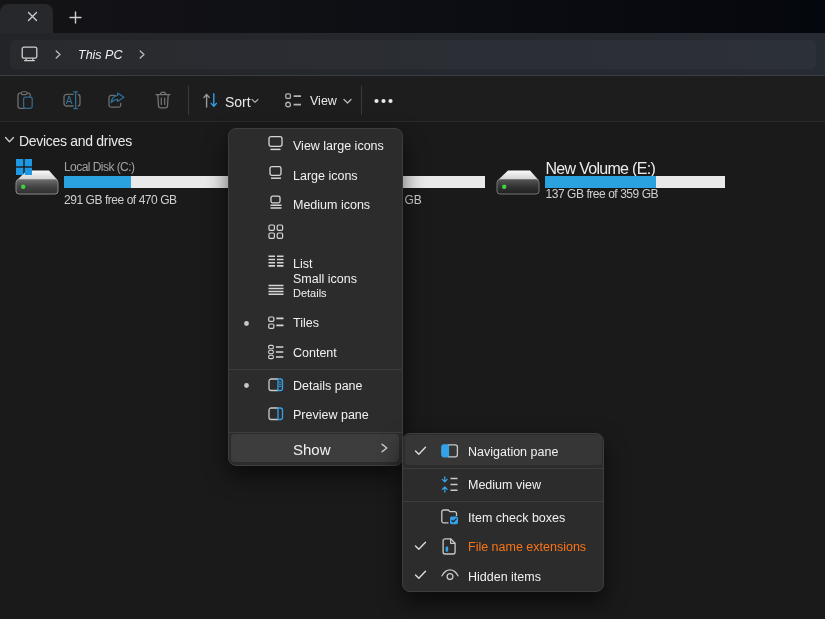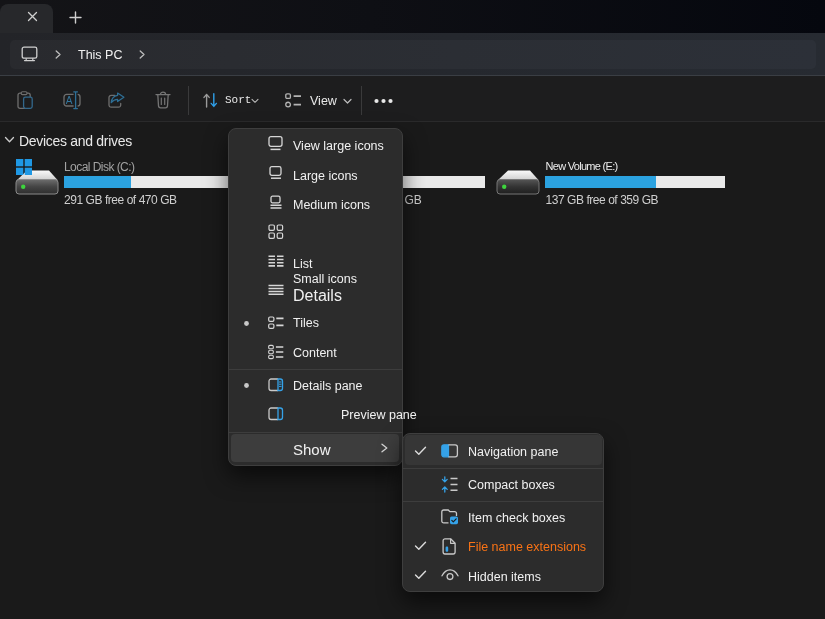--- a/index.html
+++ b/index.html
@@ -30,21 +30,21 @@
   <div class="abs" id="pill" style="left:10px;top:40px;width:806px;height:29px;border-radius:5px;
        background:linear-gradient(90deg,#292a2e 0%,#2b2e34 55%,#2c3038 100%);"></div>
   <svg class="abs" style="left:21px;top:46px;" width="17" height="16" viewBox="0 0 17 16">
     <rect x="1.2" y="1.2" width="14.6" height="11" rx="1.8" fill="none" stroke="#cfcfcf" stroke-width="1.3"></rect>
     <path d="M3.6 14.6 L13.4 14.6" stroke="#cfcfcf" stroke-width="1.4" stroke-linecap="round"></path>
     <path d="M5.2 12.2 L5.2 14 M11.8 12.2 L11.8 14" stroke="#cfcfcf" stroke-width="1.2"></path>
   </svg>
   <svg class="abs" style="left:54px;top:50px;" width="8" height="9" viewBox="0 0 8 9">
     <path d="M2.2 1 L6 4.5 L2.2 8" fill="none" stroke="#bdbdbd" stroke-width="1.3" stroke-linecap="round" stroke-linejoin="round"></path>
   </svg>
-  <div class="txt" style="left:78px;top:47.5px;font-size:12.5px;color:#f0f0f0;">This PC</div>
+  <div class="txt" style="left:78px;top:47.5px;font-size:12.5px;color:#f0f0f0;font-style:italic;">This PC</div>
   <svg class="abs" style="left:138px;top:50px;" width="8" height="9" viewBox="0 0 8 9">
     <path d="M2.2 1 L6 4.5 L2.2 8" fill="none" stroke="#bdbdbd" stroke-width="1.3" stroke-linecap="round" stroke-linejoin="round"></path>
   </svg>
 
   <div class="abs" id="toolbar" style="left:0;top:76px;width:825px;height:46px;background:#1d1d1e;
        border-bottom:1px solid #2a2a2b;"></div>
 
   <svg class="abs" style="left:17px;top:91px;" width="17" height="19" viewBox="0 0 17 19">
     <rect x="1" y="2.2" width="12.2" height="15.2" rx="2" fill="none" stroke="#6e6e6e" stroke-width="1.3"></rect>
     <rect x="4.2" y="0.8" width="5.8" height="2.8" rx="1.3" fill="#1d1d1e" stroke="#6e6e6e" stroke-width="1.1"></rect>
@@ -68,21 +68,21 @@
     <path d="M5.4 3.3 C5.4 0.5 10.6 0.5 10.6 3.3" fill="none" stroke="#757575" stroke-width="1.2"></path>
     <path d="M2.8 3.8 L3.5 14.8 A2.1 2.1 0 0 0 5.6 16.8 H10.4 A2.1 2.1 0 0 0 12.5 14.8 L13.2 3.8" fill="none" stroke="#757575" stroke-width="1.3"></path>
     <path d="M6.3 7 L6.3 13.4 M9.7 7 L9.7 13.4" stroke="#757575" stroke-width="1.2" stroke-linecap="round"></path>
   </svg>
   <div class="abs" style="left:188px;top:86px;width:1px;height:29px;background:#3a3a3b;"></div>
 
   <svg class="abs" style="left:202px;top:92px;" width="17" height="17" viewBox="0 0 17 17">
     <path d="M4.6 15 L4.6 2.6 M2 5.4 L4.6 2.4 L7.2 5.4" fill="none" stroke="#9b9b9b" stroke-width="1.4" stroke-linecap="round" stroke-linejoin="round"></path>
     <path d="M11.8 1.8 L11.8 14.2 M9.2 11.4 L11.8 14.4 L14.4 11.4" fill="none" stroke="#2f9fe8" stroke-width="1.4" stroke-linecap="round" stroke-linejoin="round"></path>
   </svg>
-  <div class="txt" style="left:225px;top:94px;font-size:11px;color:#e8e8e8;font-family:Liberation Mono, monospace;">Sort</div>
+  <div class="txt" style="left:225px;top:94px;font-size:14px;color:#e8e8e8;">Sort</div>
   <svg class="abs" style="left:251px;top:98px;" width="8" height="6" viewBox="0 0 9 7">
     <path d="M1 1.5 L4.5 5 L8 1.5" fill="none" stroke="#bdbdbd" stroke-width="1.2" stroke-linecap="round" stroke-linejoin="round"></path>
   </svg>
 
   <svg class="abs" style="left:285px;top:93px;" width="17" height="15" viewBox="0 0 17 15">
     <rect x="0.8" y="0.8" width="4.6" height="4.6" rx="1.2" fill="none" stroke="#b3b3b3" stroke-width="1.3"></rect>
     <circle cx="3.1" cy="11.6" r="2.35" fill="none" stroke="#b3b3b3" stroke-width="1.3"></circle>
     <path d="M8.6 3.1 L16 3.1 M8.6 11.6 L16 11.6" stroke="#b3b3b3" stroke-width="1.8"></path>
   </svg>
   <div class="txt" style="left:310px;top:94px;font-size:12.5px;color:#e8e8e8;">View</div>
@@ -146,25 +146,25 @@
   <div class="abs" style="left:305px;top:176px;width:180px;height:12px;background:#e9e9e9;">
     <div style="position:absolute;left:0;top:0;width:69px;height:12px;background:#2ba2e0;"></div>
   </div>
   <div class="txt" style="left:404.5px;top:193px;font-size:12px;letter-spacing:-0.2px;color:#cfcfcf;">GB</div>
 
   <svg class="abs" style="left:496px;top:169px;" width="44" height="26" viewBox="0 0 44 26">
     <polygon points="2,11 12,1.5 34,1.5 42.5,11" fill="url(#dtop)"></polygon>
     <rect x="1" y="10.5" width="42" height="14.5" rx="3" fill="url(#dfrontE)" stroke="#777" stroke-width="1"></rect>
     <circle cx="8.2" cy="17.8" r="2.2" fill="#3ed43e"></circle>
   </svg>
-  <div class="txt" style="left:545.5px;top:160px;font-size:11px;letter-spacing:-0.7px;color:#ececec;">New Volume (E:)</div>
+  <div class="txt" style="left:545.5px;top:160px;font-size:16px;letter-spacing:-0.7px;color:#ececec;">New Volume (E:)</div>
   <div class="abs" style="left:545px;top:176px;width:180px;height:12px;background:#e9e9e9;">
     <div style="position:absolute;left:0;top:0;width:111px;height:12px;background:#2ba2e0;"></div>
   </div>
-  <div class="txt" style="left:545.5px;top:193px;font-size:12px;letter-spacing:-0.45px;color:#cfcfcf;">137 GB free of 359 GB</div>
+  <div class="txt" style="left:545.5px;top:187px;font-size:12px;letter-spacing:-0.45px;color:#cfcfcf;">137 GB free of 359 GB</div>
 
   <div class="abs" id="viewmenu" style="left:227.5px;top:128px;width:175px;height:338px;background:#2c2c2c;
        border:1px solid #3e3e3e;border-radius:8px;box-shadow:0 10px 22px rgba(0,0,0,0.6);"></div>
 
   <svg class="abs" style="left:267.5px;top:135.75px;" width="16" height="16" viewBox="0 0 16 16">
     <rect x="1" y="0.7" width="13" height="9.6" rx="2" fill="none" stroke="#d6d6d6" stroke-width="1.3"></rect>
     <path d="M2.5 13.4 L12.5 13.4" stroke="#d6d6d6" stroke-width="1.5"></path>
   </svg>
   <div class="txt" style="left:293px;top:139px;font-size:12.5px;color:#f1f1f1;">View large icons</div>
 
@@ -190,21 +190,21 @@
 
   <svg class="abs" style="left:267.5px;top:253.75px;" width="16" height="16" viewBox="0 0 16 16">
     <path d="M0.5 2.3 L7 2.3 M0.5 5.5 L7 5.5 M0.5 8.7 L7 8.7 M0.5 11.9 L7 11.9" stroke="#d6d6d6" stroke-width="1.6"></path>
     <path d="M9 2.3 L15.5 2.3 M9 5.5 L15.5 5.5 M9 8.7 L15.5 8.7 M9 11.9 L15.5 11.9" stroke="#d6d6d6" stroke-width="1.6"></path>
   </svg>
   <div class="txt" style="left:293px;top:257px;font-size:12.5px;color:#f1f1f1;">List</div>
 
   <svg class="abs" style="left:267.5px;top:283.25px;" width="16" height="16" viewBox="0 0 16 16">
     <path d="M0.5 2.6 L15.5 2.6 M0.5 5.5 L15.5 5.5 M0.5 8.4 L15.5 8.4 M0.5 11.3 L15.5 11.3" stroke="#d6d6d6" stroke-width="1.5"></path>
   </svg>
-  <div class="txt" style="left:293px;top:286.5px;font-size:16px;color:#f1f1f1;">Details</div>
+  <div class="txt" style="left:293px;top:286.5px;font-size:11px;color:#f1f1f1;">Details</div>
 
   <svg class="abs" style="left:243px;top:319.75px;" width="7" height="7" viewBox="0 0 7 7">
     <circle cx="3.5" cy="3.5" r="2.4" fill="#c9c9c9"></circle>
   </svg>
   <svg class="abs" style="left:267.5px;top:315px;" width="16" height="16" viewBox="0 0 16 16">
     <rect x="0.7" y="2" width="5.2" height="4.4" rx="1.3" fill="none" stroke="#d6d6d6" stroke-width="1.2"></rect>
     <rect x="0.7" y="9" width="5.2" height="4.4" rx="1.3" fill="none" stroke="#d6d6d6" stroke-width="1.2"></rect>
     <path d="M8.3 3.4 L15.5 3.4 M8.3 10.4 L15.5 10.4" stroke="#d6d6d6" stroke-width="1.6"></path>
   </svg>
   <div class="txt" style="left:293px;top:316px;font-size:12.5px;color:#f1f1f1;">Tiles</div>
@@ -226,21 +226,21 @@
     <path d="M10 1 H3.2 A2.2 2.2 0 0 0 1 3.2 V10.3 A2.2 2.2 0 0 0 3.2 12.5 H10" fill="none" stroke="#c9c9c9" stroke-width="1.3"></path>
     <path d="M10 1 H12.3 A2.2 2.2 0 0 1 14.5 3.2 V10.3 A2.2 2.2 0 0 1 12.3 12.5 H10 Z" fill="none" stroke="#35a2e8" stroke-width="1.3"></path>
     <path d="M11 4 L13.5 4 M11 6.2 L13.5 6.2 M11 8.4 L13.5 8.4" stroke="#35a2e8" stroke-width="1"></path>
   </svg>
   <div class="txt" style="left:293px;top:378.5px;font-size:12.5px;color:#f1f1f1;">Details pane</div>
 
   <svg class="abs" style="left:267.5px;top:407.25px;" width="16" height="14" viewBox="0 0 16 14">
     <path d="M10 1 H3.2 A2.2 2.2 0 0 0 1 3.2 V10.3 A2.2 2.2 0 0 0 3.2 12.5 H10" fill="none" stroke="#c9c9c9" stroke-width="1.3"></path>
     <path d="M10 1 H12.3 A2.2 2.2 0 0 1 14.5 3.2 V10.3 A2.2 2.2 0 0 1 12.3 12.5 H10 Z" fill="none" stroke="#35a2e8" stroke-width="1.3"></path>
   </svg>
-  <div class="txt" style="left:293px;top:408px;font-size:12.5px;color:#f1f1f1;margin-left:48px;">Preview pane</div>
+  <div class="txt" style="left:293px;top:408px;font-size:12.5px;color:#f1f1f1;">Preview pane</div>
 
   <div class="abs" style="left:228.5px;top:431.5px;width:173px;height:1px;background:#3d3d3d;"></div>
 
   <div class="abs" style="left:231px;top:434px;width:168px;height:27.5px;background:#3d3d3d;border-radius:4px;"></div>
   <div class="txt" style="left:293px;top:441px;font-size:15px;color:#f1f1f1;">Show</div>
   <svg class="abs" style="left:380px;top:443px;" width="9" height="10" viewBox="0 0 9 10">
     <path d="M2 1.2 L6.8 5 L2 8.8" fill="none" stroke="#d6d6d6" stroke-width="1.3" stroke-linecap="round" stroke-linejoin="round"></path>
   </svg>
 
   <div class="abs" id="submenu" style="left:402px;top:433px;width:202px;height:159px;background:#2c2c2c;
@@ -264,21 +264,21 @@
     <path d="M7.5 0.8 H3 A2.2 2.2 0 0 0 0.8 3 V10.6 A2.2 2.2 0 0 0 3 12.8 H7.5 Z" fill="#35a2e8" stroke="#35a2e8" stroke-width="1.2"></path>
     <path d="M7.5 0.8 H14.2 A2.2 2.2 0 0 1 16.4 3 V10.6 A2.2 2.2 0 0 1 14.2 12.8 H7.5" fill="none" stroke="#c9c9c9" stroke-width="1.3"></path>
   </svg>
   <div class="txt" style="left:468px;top:444.5px;font-size:12.5px;color:#f1f1f1;">Navigation pane</div>
 
   <svg class="abs" style="left:441px;top:476px;" width="18" height="17" viewBox="0 0 18 17">
     <path d="M3.8 0.8 L3.8 5.6 M1.4 3.4 L3.8 5.9 L6.2 3.4" fill="none" stroke="#35a2e8" stroke-width="1.3" stroke-linecap="round" stroke-linejoin="round"></path>
     <path d="M3.8 16 L3.8 11.2 M1.4 13.4 L3.8 10.9 L6.2 13.4" fill="none" stroke="#35a2e8" stroke-width="1.3" stroke-linecap="round" stroke-linejoin="round"></path>
     <path d="M9.5 2.6 L16.5 2.6 M9.5 8.4 L16.5 8.4 M9.5 14.2 L16.5 14.2" stroke="#c9c9c9" stroke-width="1.5"></path>
   </svg>
-  <div class="txt" style="left:468px;top:477.5px;font-size:12.5px;color:#f1f1f1;">Compact boxes</div>
+  <div class="txt" style="left:468px;top:477.5px;font-size:12.5px;color:#f1f1f1;">Medium view</div>
 
   <svg class="abs" style="left:441px;top:509px;" width="18" height="16" viewBox="0 0 18 16">
     <path d="M15.5 7 V4.6 A1.9 1.9 0 0 0 13.6 2.7 H8.9 L7.2 1 H2.7 A1.9 1.9 0 0 0 0.8 2.9 V12 A1.9 1.9 0 0 0 2.7 13.9 H7.5" fill="none" stroke="#c9c9c9" stroke-width="1.3"></path>
     <rect x="9" y="7.6" width="8" height="7.6" rx="1.6" fill="#35a2e8"></rect>
     <path d="M10.8 11.3 L12.3 12.8 L15.2 9.9" fill="none" stroke="#1b1b1b" stroke-width="1.2" stroke-linecap="round" stroke-linejoin="round"></path>
   </svg>
   <div class="txt" style="left:468px;top:510.5px;font-size:12.5px;color:#f1f1f1;">Item check boxes</div>
 
   <svg class="abs" style="left:442px;top:538px;" width="15" height="17" viewBox="0 0 15 17">
     <path d="M8.6 0.8 H3 A1.9 1.9 0 0 0 1.1 2.7 V14.1 A1.9 1.9 0 0 0 3 16 H11.2 A1.9 1.9 0 0 0 13.1 14.1 V5.3 Z" fill="none" stroke="#c9c9c9" stroke-width="1.3" stroke-linejoin="round"></path>

